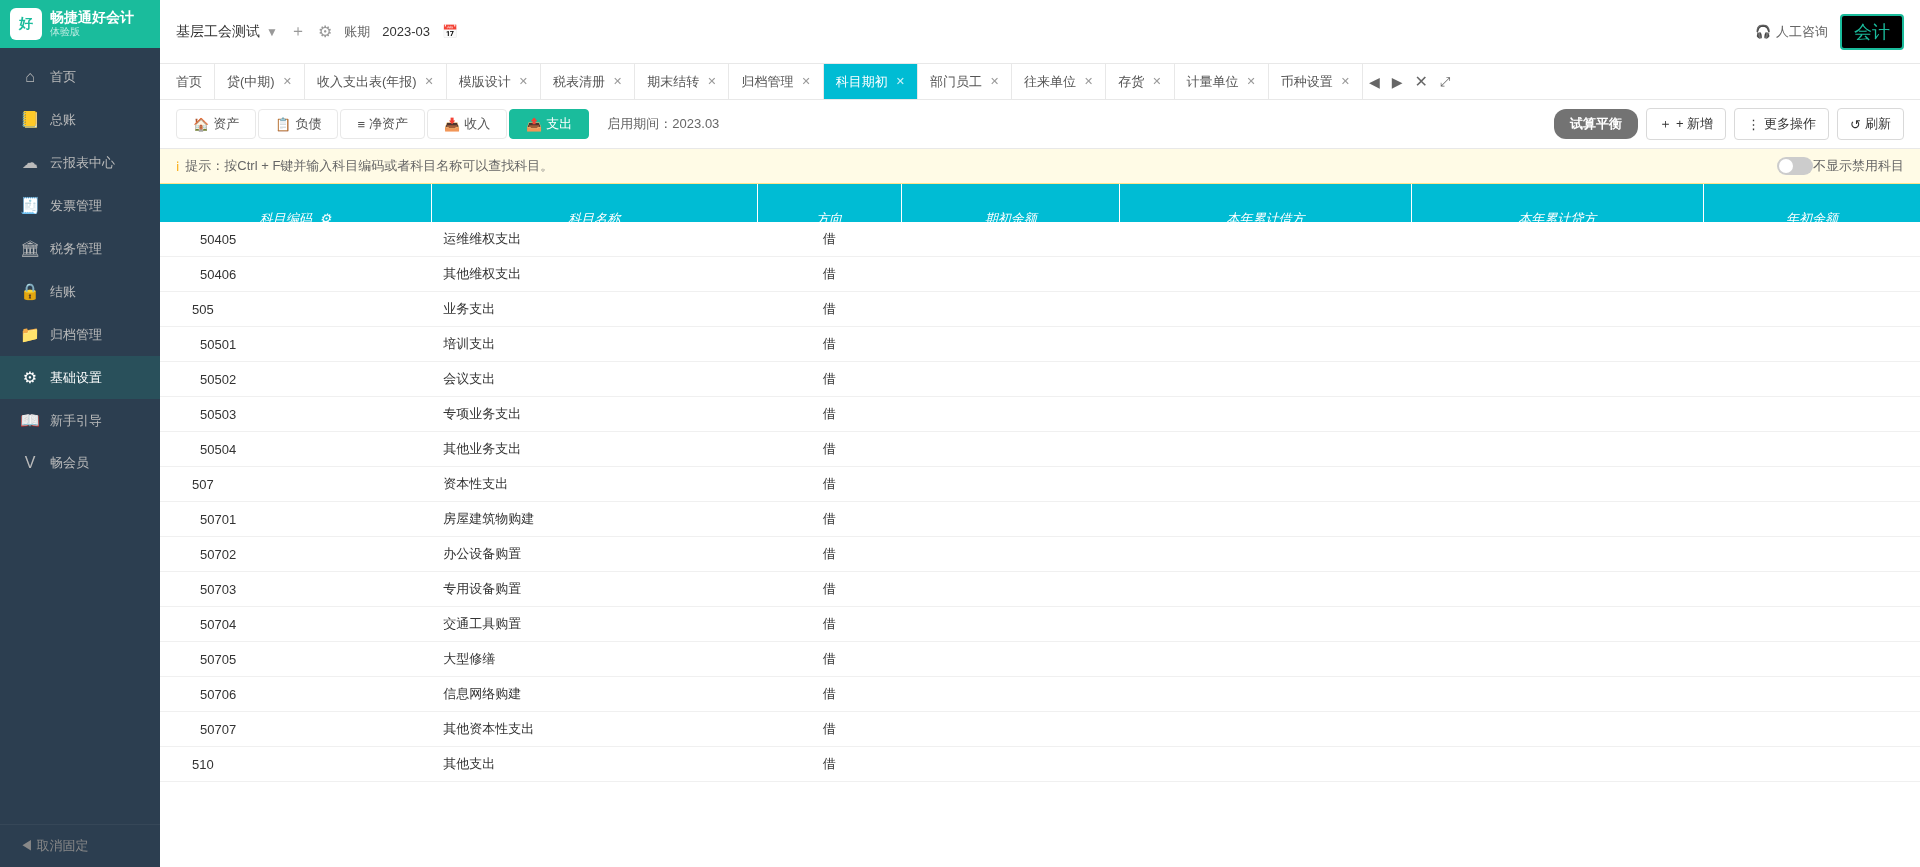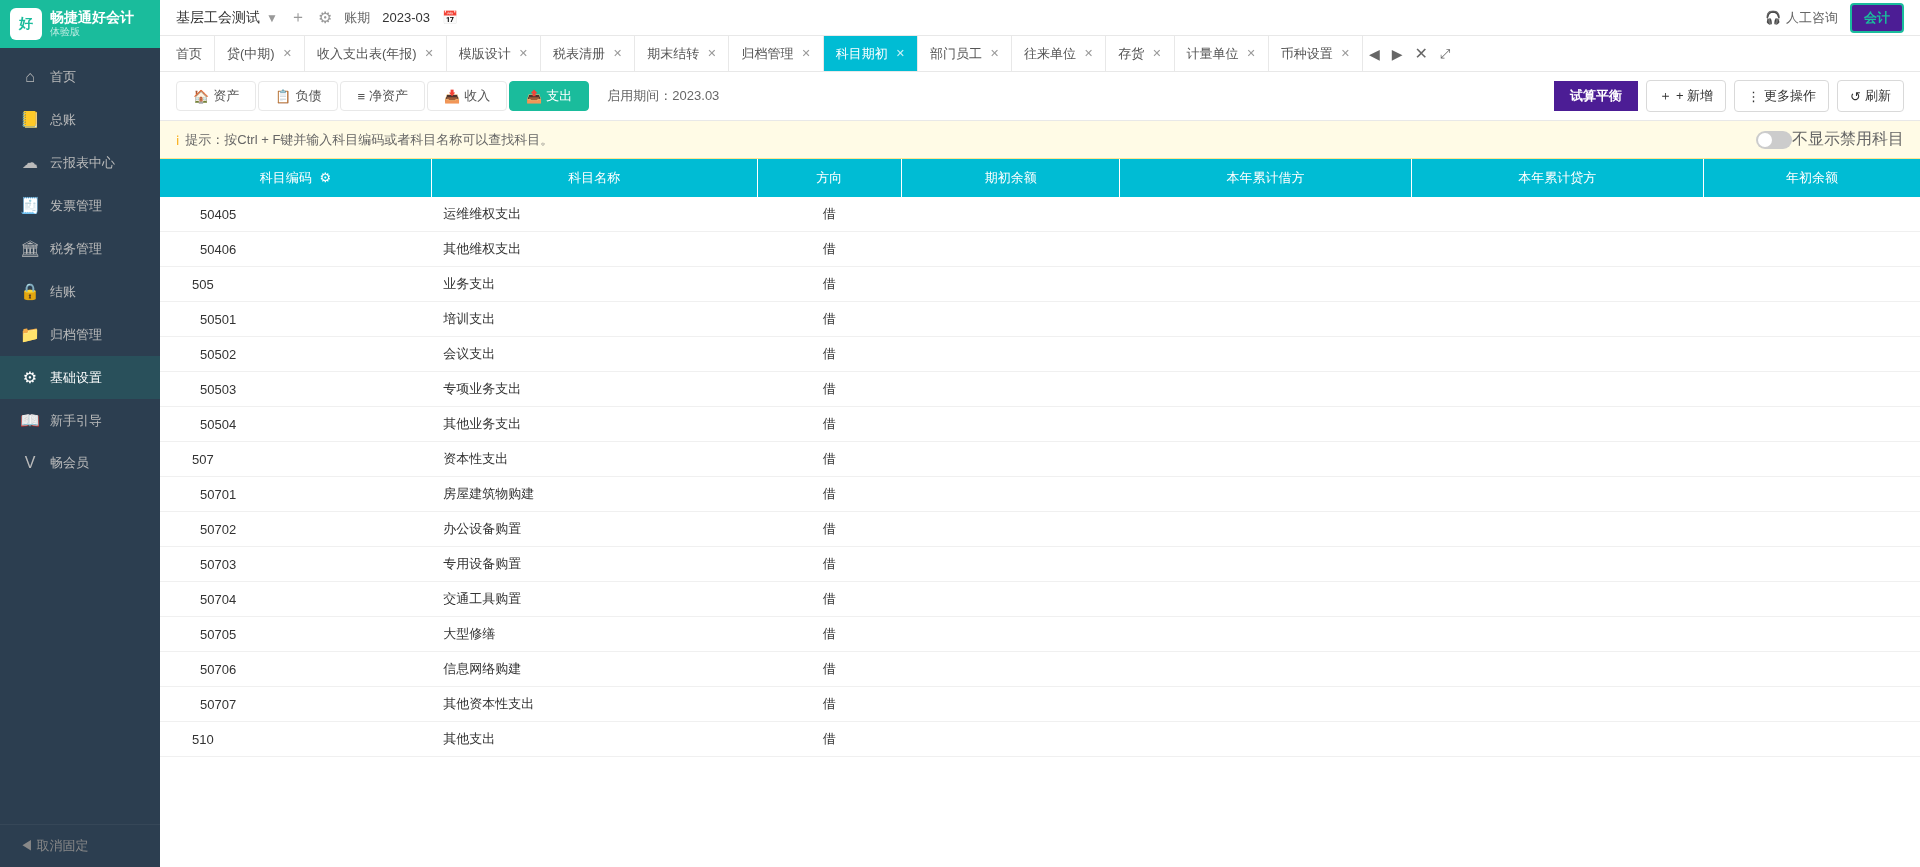--- a/index.html
+++ b/index.html
@@ -15,32 +15,32 @@
     .sidebar-item { display: flex; align-items: center; gap: 10px; padding: 12px 20px; color: #bbb; cursor: pointer; transition: background 0.2s; }
     .sidebar-item.active { background: rgba(26,188,156,0.15); color: white; }
     .sidebar-item-icon { font-size: 16px; width: 20px; text-align: center; }
     .sidebar-item-label { font-size: 13px; }
     .sidebar-footer { padding: 12px 20px; color: #888; font-size: 13px; display: flex; align-items: flex-end; gap: 6px; cursor: pointer; border-top: 1px solid rgba(255,255,255,0.05); }
 
     
     .main { flex: 1; display: flex; flex-direction: column; overflow: hidden; }
 
     
-    .header { background: white; border-bottom: 1px solid #e8e8e8; padding: 0 16px; display: flex; align-items: center; height: 36px; gap: 12px; }
+    .header { background: white; border-bottom: 1px solid #e8e8e8; padding: 0 16px; display: flex; align-items: center; height: 64px; gap: 12px; }
     .header-company { font-size: 14px; color: #333; display: flex; align-items: center; gap: 6px; }
     .header-company-name { color: #333; }
     .header-chevron { color: #999; font-size: 12px; }
     .header-add { color: #999; font-size: 16px; cursor: pointer; }
     .header-settings { color: #999; font-size: 16px; cursor: pointer; }
     .header-period { display: flex; align-items: center; gap: 12px; font-size: 13px; color: #333; }
     .header-period-label { color: #666; }
     .header-calendar { color: #1abc9c; cursor: pointer; }
     .header-right { margin-left: auto; display: flex; align-items: center; gap: 12px; }
     .header-help { display: flex; align-items: center; gap: 4px; color: #666; font-size: 13px; cursor: pointer; }
-    .header-account-btn { border: 2px solid #1abc9c; color: #1abc9c; padding: 4px 12px; border-radius: 4px; font-size: 13px; cursor: pointer; background: #4c1d95; font-weight: bold; }
+    .header-account-btn { border: 2px solid #1abc9c; color: #1abc9c; padding: 4px 12px; border-radius: 4px; font-size: 18px; cursor: pointer; background: #000000; font-weight: normal; }
 
     
     .tabs-bar { background: white; border-bottom: 1px solid #e8e8e8; display: flex; align-items: center; padding: 0 4px; height: 36px; overflow: hidden; }
     .tab-item { padding: 0 12px; height: 36px; display: flex; align-items: center; gap: 6px; font-size: 13px; color: #555; cursor: pointer; white-space: nowrap; border-right: 1px solid #e8e8e8; position: relative; }
     .tab-item.active { background: #00bcd4; color: white; text-align: center; }
     .tab-item .tab-close { color: #999; font-size: 11px; cursor: pointer; margin-left: 2px; }
     .tab-item.active .tab-close { color: rgba(255,255,255,0.8); }
     .tabs-nav-btn { padding: 0 6px; color: #666; cursor: pointer; font-size: 14px; height: 36px; display: flex; align-items: center; }
     .tabs-close-btn { padding: 0 6px; color: #666; cursor: pointer; font-size: 16px; height: 36px; display: flex; align-items: center; }
     .tabs-expand-btn { padding: 0 6px; color: #666; cursor: pointer; height: 36px; display: flex; align-items: center; }
@@ -48,37 +48,37 @@
     
     .content { flex: 1; background: white; overflow: hidden; display: flex; flex-direction: column; margin: 0; }
 
     
     .sub-tabs { display: flex; align-items: center; padding: 8px 16px; gap: 2px; border-bottom: 1px solid #e8e8e8; background: white; }
     .sub-tab { padding: 5px 16px; border-radius: 4px; cursor: pointer; font-size: 13px; color: #555; display: flex; align-items: center; gap: 4px; border: 1px solid #e8e8e8; background: white; }
     .sub-tab.active { background: #1abc9c; color: white; border-color: #1abc9c; }
     .sub-tab-icon { font-size: 13px; }
     .period-info { margin-left: 16px; color: #666; font-size: 13px; }
     .sub-tabs-right { margin-left: auto; display: flex; align-items: center; gap: 8px; }
-    .btn-calc { background: #4c1d95; color: white; border: none; padding: 6px 16px; border-radius: 0; font-size: 13px; cursor: pointer; font-weight: bold; }
+    .btn-calc { background: #737373; color: white; border: none; padding: 6px 16px; border-radius: 12px; font-size: 13px; cursor: pointer; font-weight: bold; }
     .btn-add { background: white; color: #333; border: 1px solid #d9d9d9; padding: 6px 12px; border-radius: 4px; font-size: 13px; cursor: pointer; display: flex; align-items: center; gap: 4px; }
     .btn-more { background: white; color: #333; border: 1px solid #d9d9d9; padding: 6px 12px; border-radius: 4px; font-size: 13px; cursor: pointer; display: flex; align-items: center; gap: 4px; }
     .btn-refresh { background: white; color: #333; border: 1px solid #d9d9d9; padding: 6px 12px; border-radius: 4px; font-size: 13px; cursor: pointer; display: flex; align-items: center; gap: 4px; }
 
     
     .tips-bar { padding: 8px 16px; background: #fffbe6; border-bottom: 1px solid #ffe58f; display: flex; align-items: center; gap: 6px; font-size: 13px; color: #666; }
     .tips-icon { color: #faad14; }
-    .toggle-disabled { margin-left: auto; display: flex; align-items: center; font-size: 16px; color: #666; }
+    .toggle-disabled { margin-left: auto; display: flex; align-items: center; font-size: 13px; color: #666; }
     .toggle-switch { width: 36px; height: 18px; background: #ccc; border-radius: 9px; position: relative; cursor: pointer; }
     .toggle-knob { width: 14px; height: 14px; background: white; border-radius: 50%; position: absolute; top: 2px; left: 2px; }
 
     
     .table-wrap { flex: 1; overflow-y: auto; overflow-x: hidden; }
     table { width: 100%; border-collapse: collapse; }
     thead tr { background: #00bcd4; color: white; }
-    thead th { padding: 10px 12px; font-size: 13px; font-weight: normal; text-align: center; border-right: 1px solid rgba(255,255,255,0.2); white-space: nowrap; position: sticky; top: 0; z-index: 10; }
+    thead th { padding: 10px 12px; font-size: 13px; font-weight: normal; text-align: center; border-right: 1px solid rgba(255,255,255,0.2); white-space: nowrap; position: sticky; top: 16px; z-index: 10; font-style: italic; }
     thead th:last-child { border-right: none; }
     tbody tr { border-bottom: 1px solid #f0f0f0; }
     tbody td { padding: 8px 12px; font-size: 13px; color: #333; text-align: center; }
     tbody td.code { text-align: left; padding-left: 32px; }
     tbody td.name { text-align: left; }
     tbody td.indent { padding-left: 40px; margin-top: 33px; }
     .gear-icon { font-size: 13px; margin-left: 4px; cursor: pointer; }
 
     
     .table-wrap::-webkit-scrollbar { width: 8px; }

